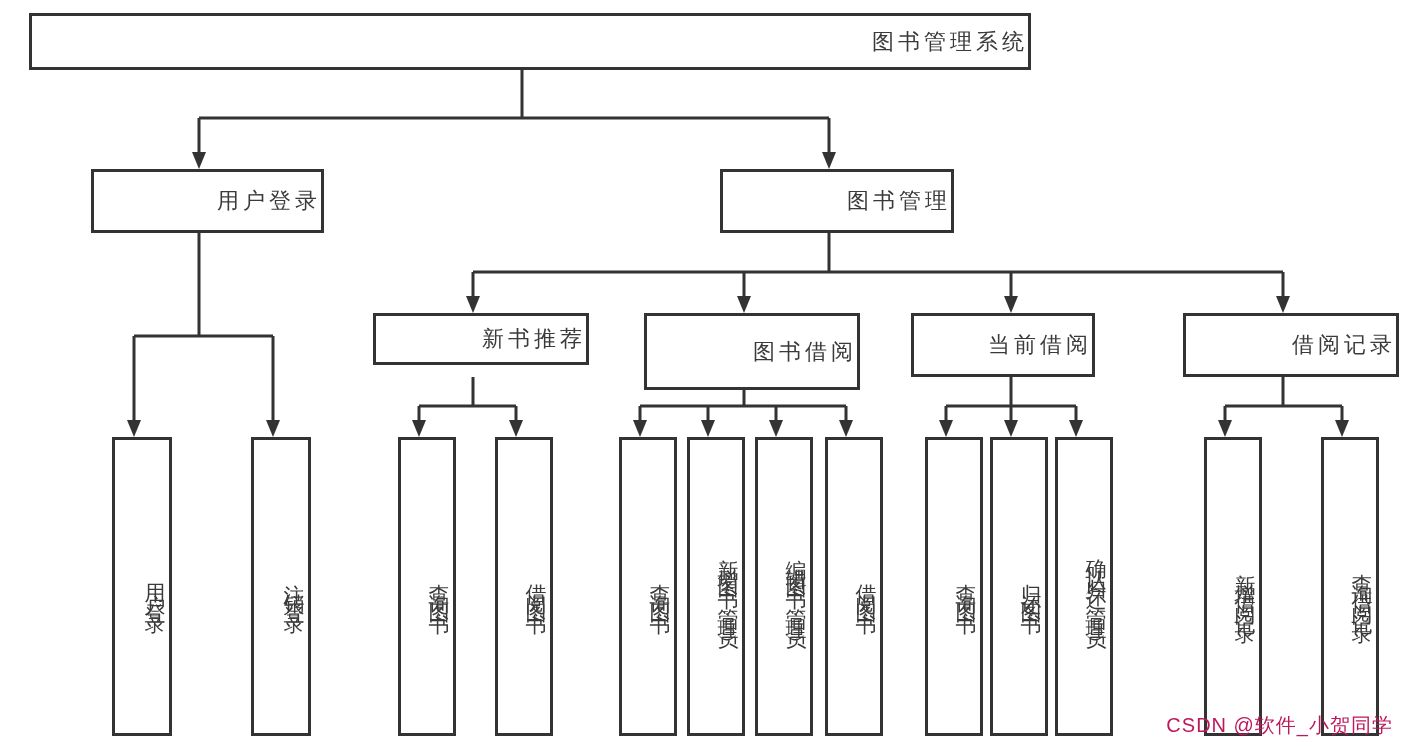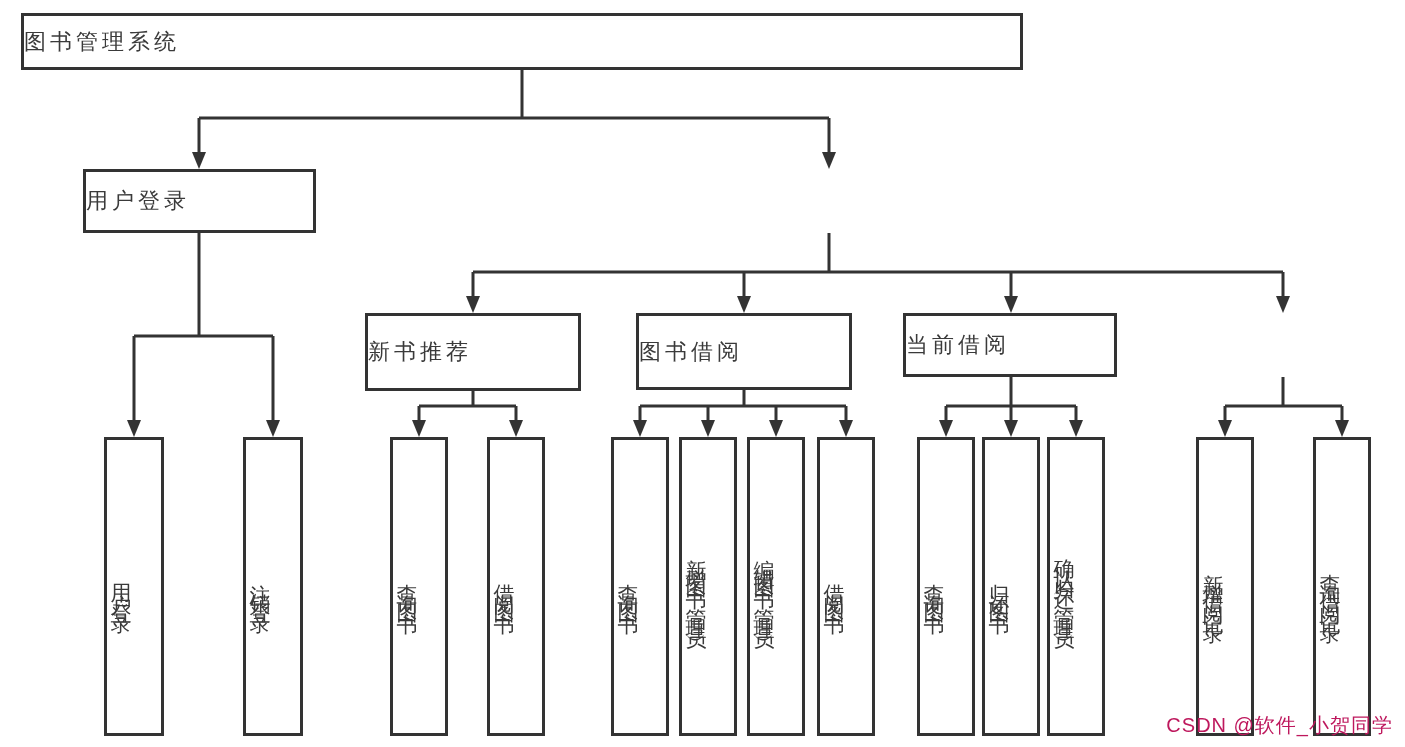--- a/index.html
+++ b/index.html
@@ -11,23 +11,24 @@
     overflow:hidden;
   }
   .connectors{position:absolute;left:0;top:0;z-index:1;}
   .node{
     position:absolute;
     box-sizing:border-box;
     border:3px solid #333333;
     background:#ffffff;
     display:flex;
     align-items:center;
-    justify-content:flex-start;
+    justify-content:flex-end;
     z-index:2;
     color:#3a3a3a;
+    margin-left:8px;
   }
   .node.h .label{
     font-size:22px;
     letter-spacing:4px;
     white-space:nowrap;
     color:#3a3a3a;
   }
   .node.v .label{
     writing-mode:vertical-rl;
     font-size:21px;
@@ -87,29 +88,35 @@
     </g>
   </svg>
 
   <div class="node h" style="left:21px;top:13px;width:1002px;height:57px">
     <span class="label">图书管理系统</span>
   </div>
 
   <div class="node h" style="left:83px;top:169px;width:233px;height:64px">
     <span class="label">用户登录</span>
   </div>
+  <div class="node h" style="left:712px;top:169px;width:234px;height:64px">
+    <span class="label">图书管理</span>
+  </div>
 
-  <div class="node h" style="left:365px;top:313px;width:216px;height:78px">
+  <div class="node h" style="left:365px;top:313px;width:216px;height:52px">
     <span class="label">新书推荐</span>
   </div>
   <div class="node h" style="left:636px;top:313px;width:216px;height:77px">
     <span class="label">图书借阅</span>
   </div>
-  <div class="node h" style="left:903px;top:313px;width:214px;height:64px">
+  <div class="node h" style="left:903px;top:313px;width:184px;height:64px">
     <span class="label">当前借阅</span>
+  </div>
+  <div class="node h" style="left:1175px;top:313px;width:216px;height:64px">
+    <span class="label">借阅记录</span>
   </div>
 
   <div class="node v" style="left:104px;top:437px;width:60px;height:299px">
     <span class="label">用户登录</span>
   </div>
   <div class="node v" style="left:243px;top:437px;width:60px;height:299px">
     <span class="label">注销登录</span>
   </div>
 
   <div class="node v" style="left:390px;top:437px;width:58px;height:299px">

